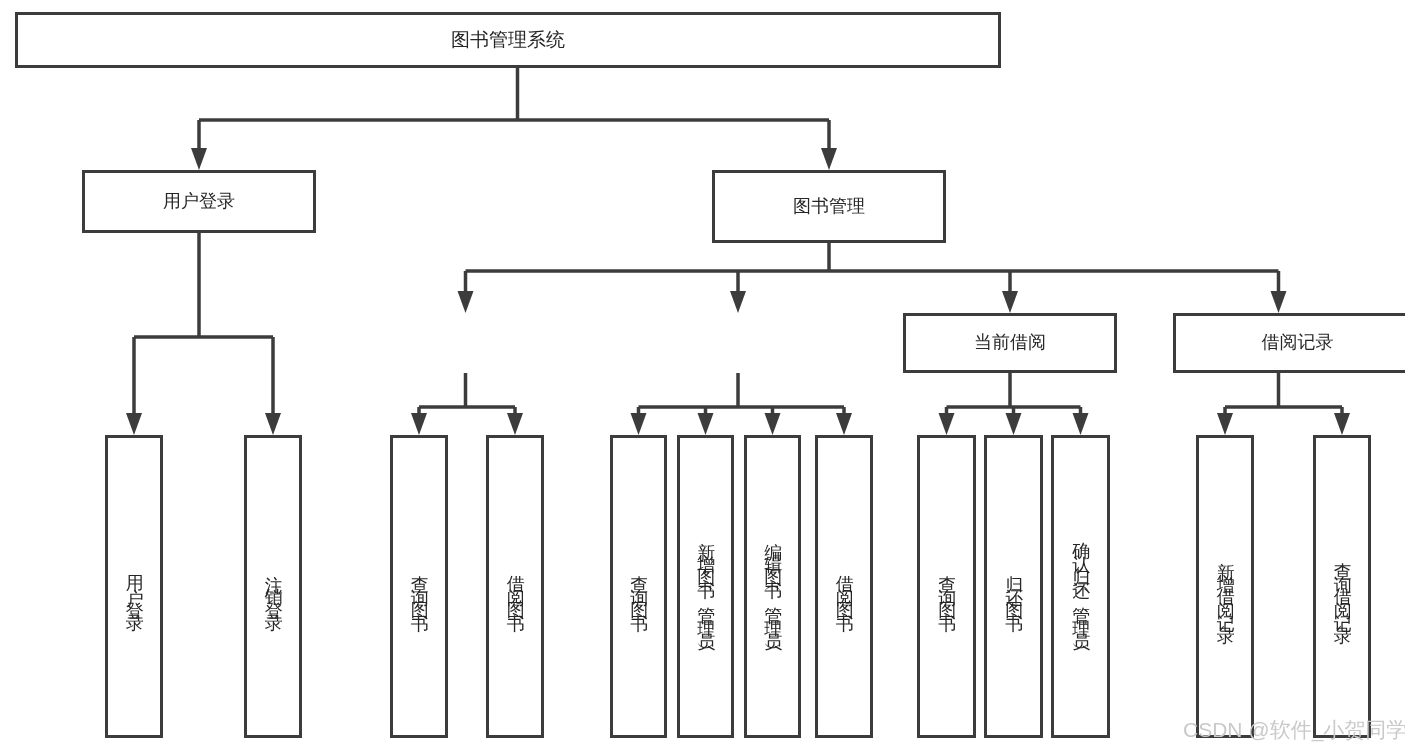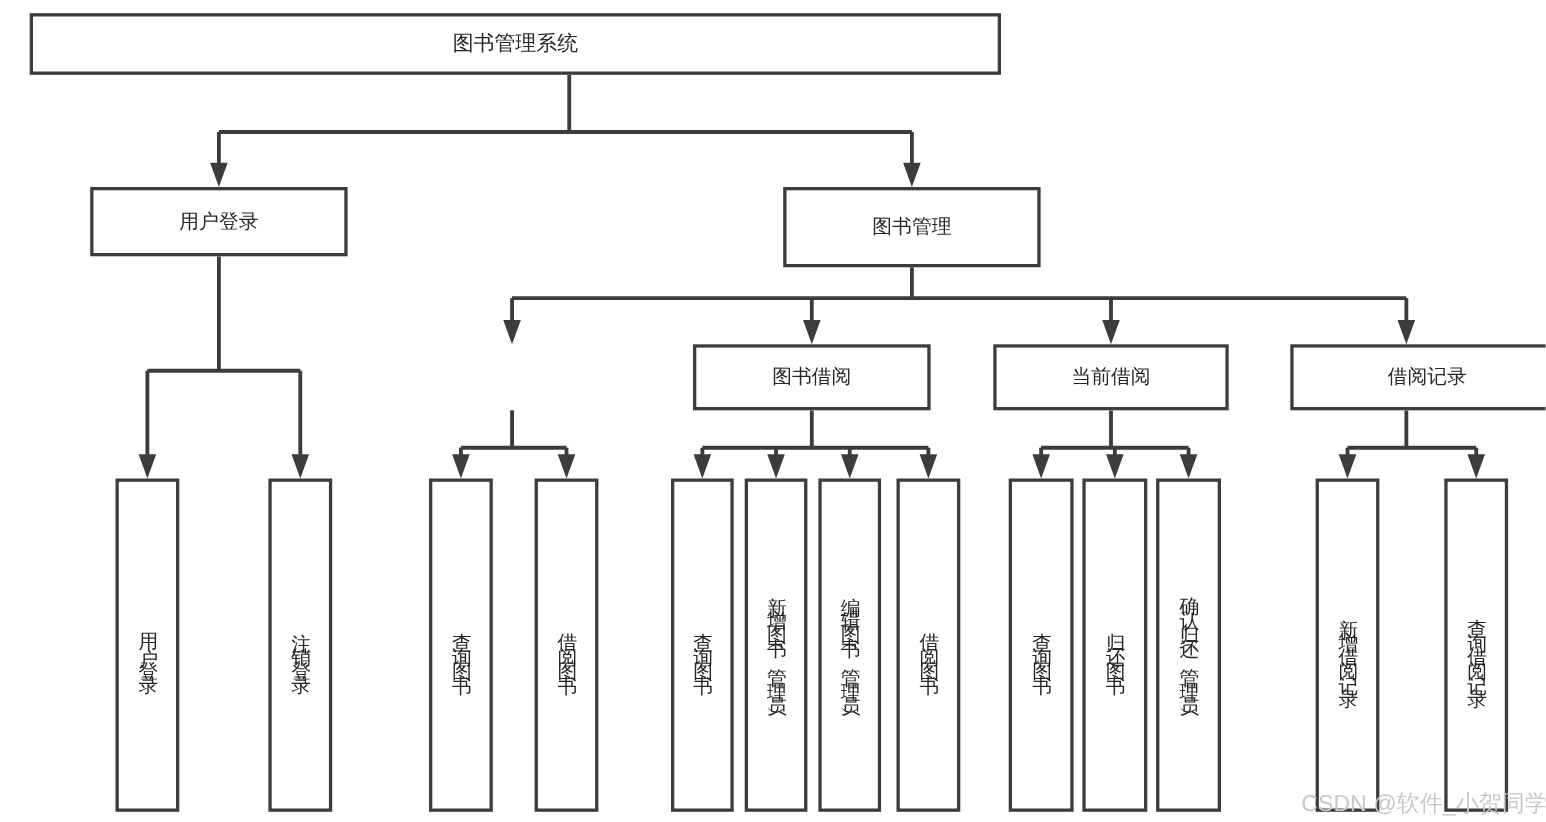--- a/index.html
+++ b/index.html
@@ -119,26 +119,25 @@
       <polygon points="764.5,413 780.5,413 772.5,435"></polygon>
       <polygon points="836,413 852,413 844,435"></polygon>
       <polygon points="938.5,413 954.5,413 946.5,435"></polygon>
       <polygon points="1005.5,413 1021.5,413 1013.5,435"></polygon>
       <polygon points="1072.5,413 1088.5,413 1080.5,435"></polygon>
       <polygon points="1217,413 1233,413 1225,435"></polygon>
       <polygon points="1334,413 1350,413 1342,435"></polygon>
     </g>
   </svg>
 
-  <div class="box root" style="left:27px; top:12px; width:883px; height:56px;">图书管理系统</div>
+  <div class="box root" style="left:15px; top:12px; width:986px; height:56px;">图书管理系统</div>
 
   <div class="box" style="left:82px; top:170px; width:234px; height:63px;">用户登录</div>
   <div class="box" style="left:712px; top:170px; width:234px; height:73px;">图书管理</div>
 
-  <div class="box" style="left:630px; top:313px; width:216px; height:60px;">图书借阅</div>
   <div class="box" style="left:903px; top:313px; width:214px; height:60px;">当前借阅</div>
   <div class="box" style="left:1173px; top:313px; width:249px; height:60px;">借阅记录</div>
 
   <div class="box vbox" style="left:105px; top:435px; width:58px; height:303px;">用户登录</div>
   <div class="box vbox" style="left:244px; top:435px; width:58px; height:303px;">注销登录</div>
 
   <div class="box vbox" style="left:390px; top:435px; width:58px; height:303px;">查询图书</div>
   <div class="box vbox" style="left:486px; top:435px; width:58px; height:303px;">借阅图书</div>
 
   <div class="box vbox" style="left:610px; top:435px; width:57px; height:303px;">查询图书</div>

